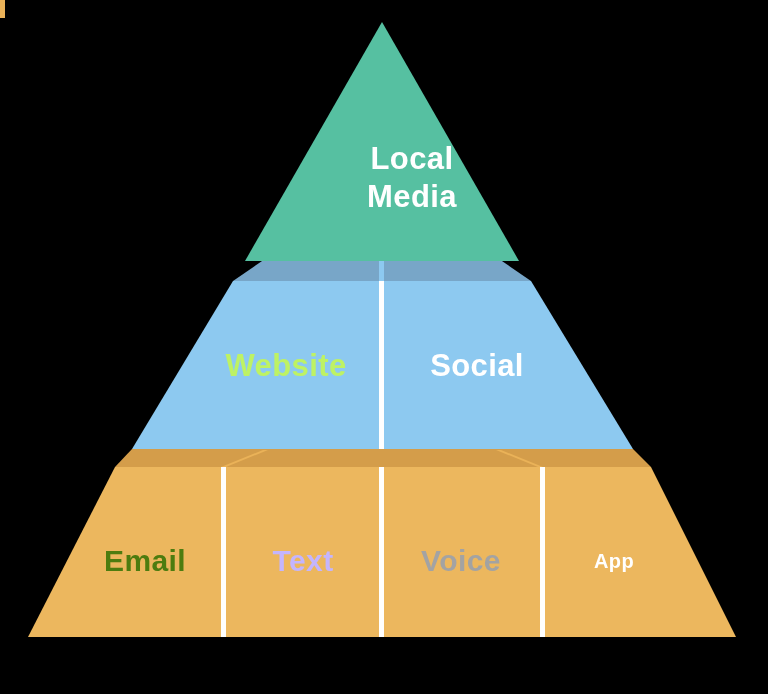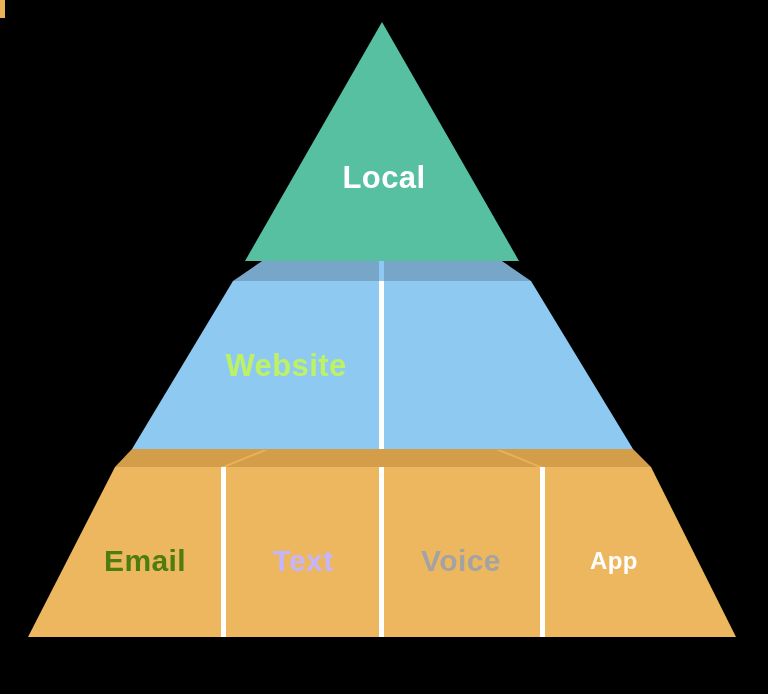--- a/index.html
+++ b/index.html
@@ -43,21 +43,21 @@
     letter-spacing: 0.4px;
     white-space: nowrap;
     text-align: center;
   }
   .lbl-local-media { left: 384px; top: 178px; font-size: 31px; line-height: 38px; }
   .lbl-website { left: 286px; top: 366px; font-size: 31px; }
   .lbl-social  { left: 477px; top: 366px; font-size: 31px; }
   .lbl-email   { left: 145px; top: 561px; font-size: 30px; }
   .lbl-text    { left: 303px; top: 561px; font-size: 30px; }
   .lbl-voice   { left: 461px; top: 561px; font-size: 30px; }
-  .lbl-app     { left: 614px; top: 561px; font-size: 24px; }
+  .lbl-app     { left: 614px; top: 561px; font-size: 20px; }
 </style>
 </head>
 <body>
 
 <div class="stage" style="background-color: rgb(0, 0, 0);">
 
   <div class="shape orange-front" style="background-color: rgb(236, 183, 94);"></div>
   <div class="shape orange-top" style="background-color: rgb(212, 157, 74);"></div>
   <div class="seam-center-orange" style="background-color: rgb(234, 178, 88);"></div>
   <div class="shape seam-left" style="background-color: rgb(234, 178, 88);"></div>
@@ -66,22 +66,24 @@
   <div class="divider-v div-text-voice" style="background-color: rgb(255, 255, 255);"></div>
   <div class="divider-v div-voice-app" style="background-color: rgb(255, 255, 255);"></div>
 
   <div class="shape blue-front" style="background-color: rgb(141, 201, 240);"></div>
   <div class="shape blue-top" style="background-color: rgb(120, 166, 200);"></div>
   <div class="seam-center-blue" style="background-color: rgb(141, 201, 240);"></div>
   <div class="divider-v div-website-social" style="background-color: rgb(255, 255, 255);"></div>
 
   <div class="shape green-triangle" style="background-color: rgb(86, 192, 161);"></div>
 
-  <div class="label lbl-local-media" style="color: rgb(255, 255, 255);">
+  <div class="label lbl-local-media" style="color: rgb(255, 255, 255); margin-left: 28px;">
     <div>Local</div>
+    <div>Media</div>
   </div>
   <div class="label lbl-website" style="color: #bef264;">Website</div>
+  <div class="label lbl-social" style="color: rgb(255, 255, 255);">Social</div>
   <div class="label lbl-email" style="color: #4d7c0f;">Email</div>
   <div class="label lbl-text" style="color: #c4b5fd;">Text</div>
   <div class="label lbl-voice" style="color: #a3a3a3;">Voice</div>
   <div class="label lbl-app" style="color: rgb(255, 255, 255);">App</div>
 
 </div>
 
 </body></html>

